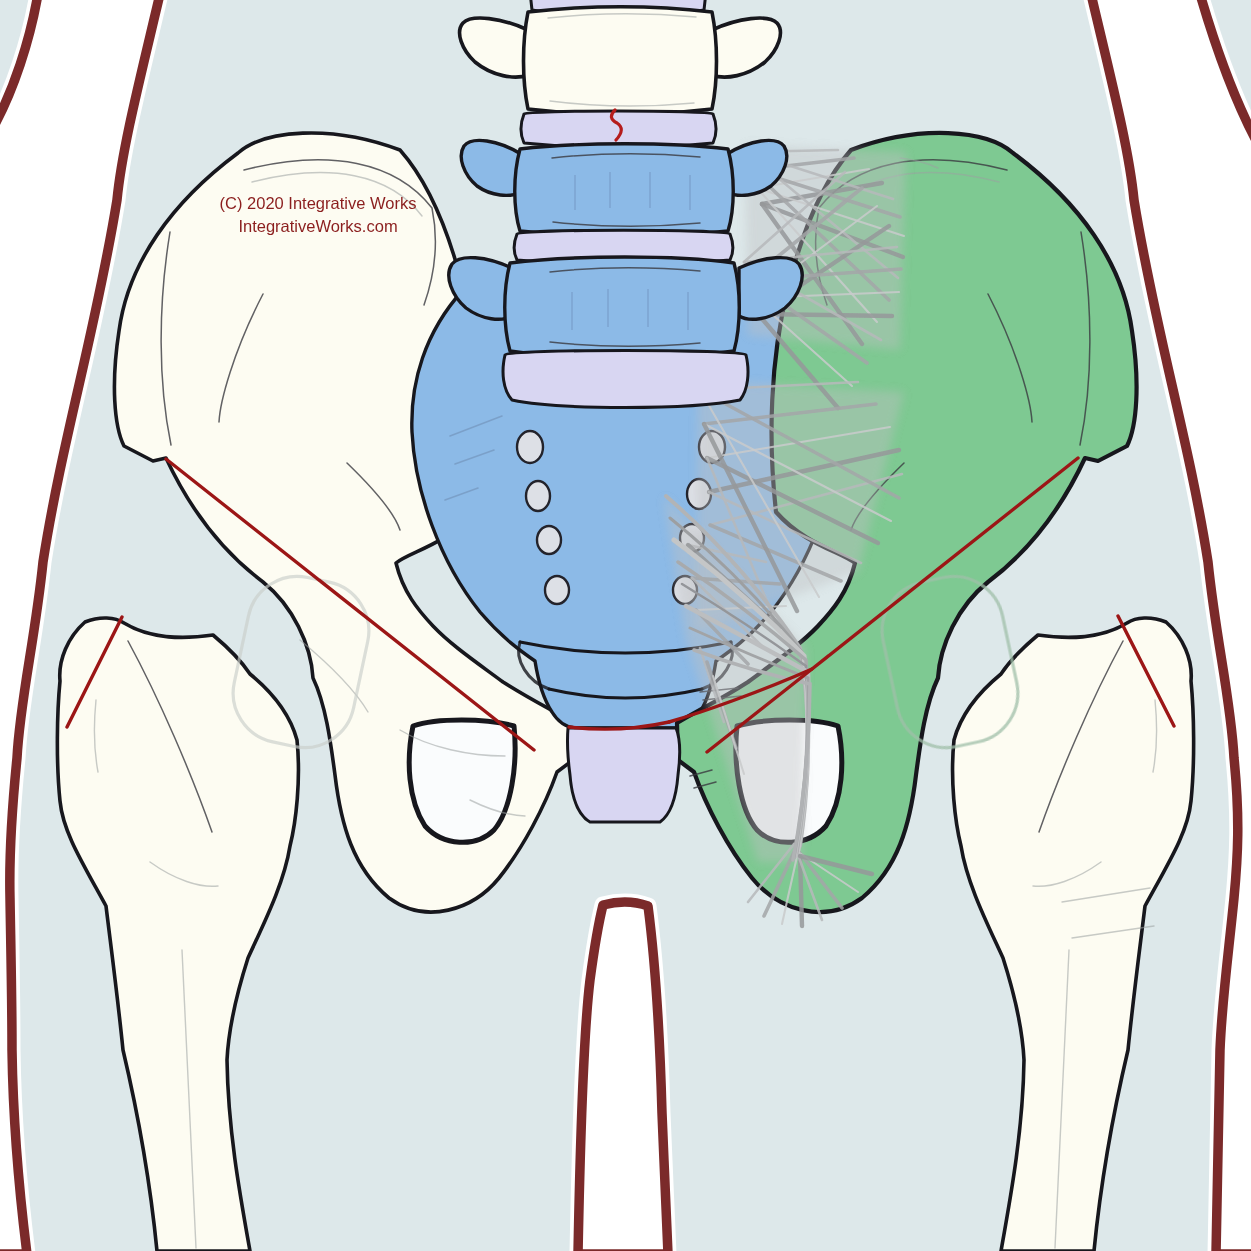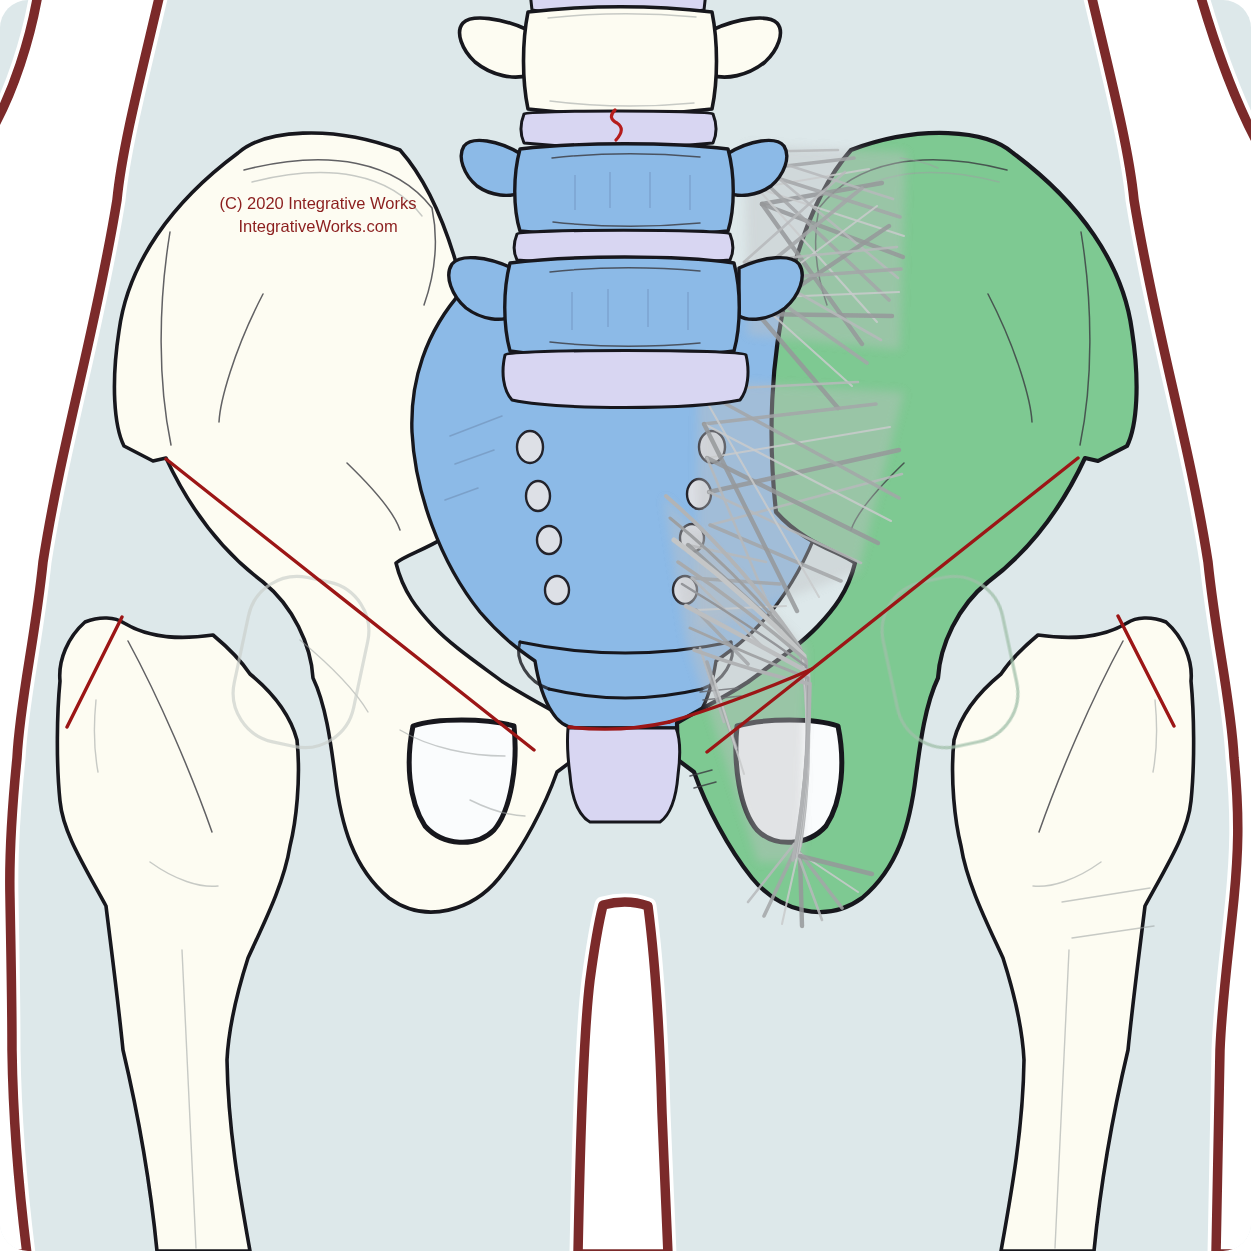--- a/index.html
+++ b/index.html
@@ -1,17 +1,17 @@
 <!DOCTYPE html>
 <html style="--canvas: #ffffff; --body_fill: #dde8ea; --contour_red: #7b2a2a; --bone_cream: #fdfcf2; --bone_stroke: #17171d; --sacrum_blue: #8cbae7; --disc_lavender: #d8d6f2; --green_bone: #7ec992; --foramen_fill: #dde0e6; --hole_white: #fafcfd; --ligament_gray: #aeb0b2; --thin_red: #9c1616; --watermark_red: #8b1e1e;"><head>
 <meta charset="utf-8">
 <style>
   html,body{margin:0;padding:0;background:#fff;}
   .stage{position:relative;width:1251px;height:1251px;overflow:hidden;background:var(--canvas,#fff);
-         font-family:"Liberation Sans",sans-serif;border-radius:28px;}
+         font-family:"Liberation Sans",sans-serif;}
   svg{display:block;}
   .bodyfill{fill:var(--body_fill);}
   .gap-stroke-case{fill:var(--canvas);stroke:#ffffff;stroke-width:17px;stroke-linejoin:round;}
   .gap-stroke{fill:var(--canvas);stroke:var(--contour_red);stroke-width:9.5px;stroke-linejoin:round;}
   .bone{fill:var(--bone_cream);stroke:var(--bone_stroke);stroke-width:3.6px;stroke-linejoin:round;}
   .blue{fill:var(--sacrum_blue);stroke:var(--bone_stroke);stroke-width:3.4px;stroke-linejoin:round;}
   .lav{fill:var(--disc_lavender);stroke:var(--bone_stroke);stroke-width:3px;stroke-linejoin:round;}
   .green{fill:var(--green_bone);stroke:var(--bone_stroke);stroke-width:4.2px;stroke-linejoin:round;}
   .hole{fill:var(--hole_white);stroke:var(--bone_stroke);stroke-width:5px;stroke-linejoin:round;}
   .foramen{fill:var(--foramen_fill);stroke:#23232b;stroke-width:2.4px;}

